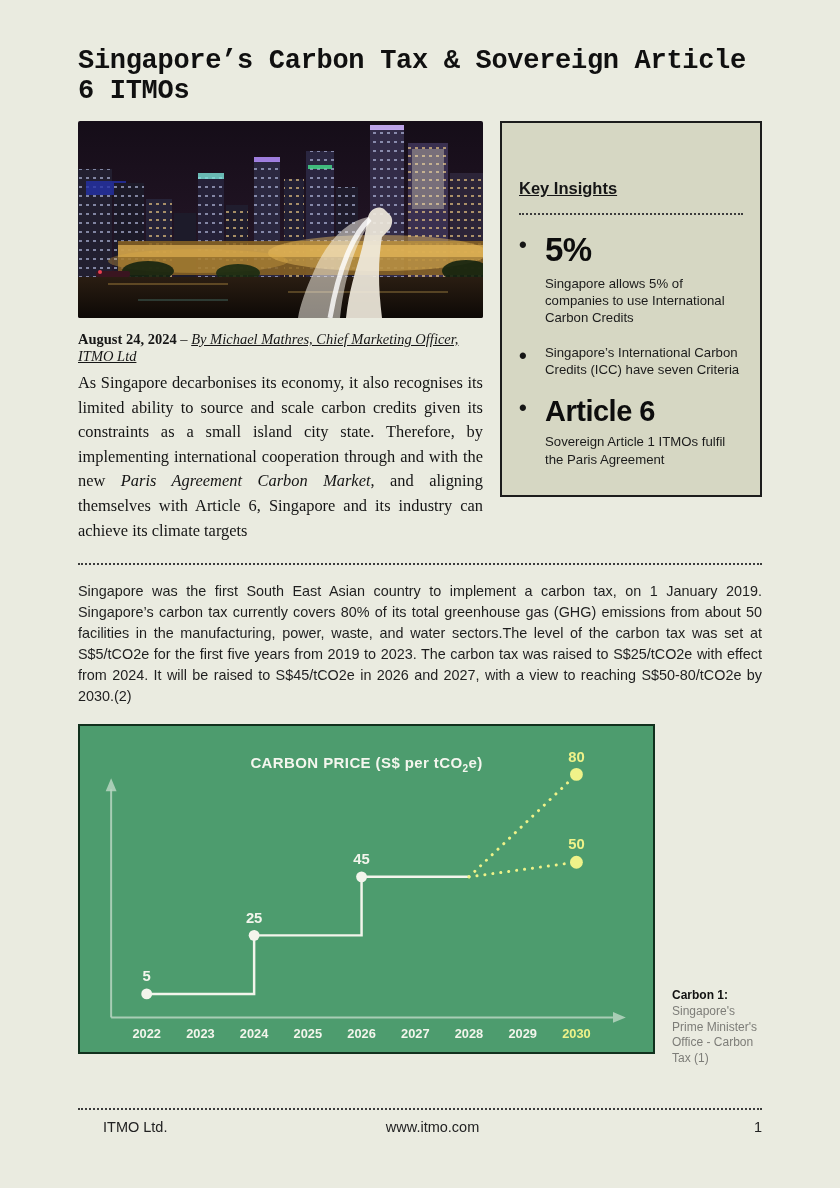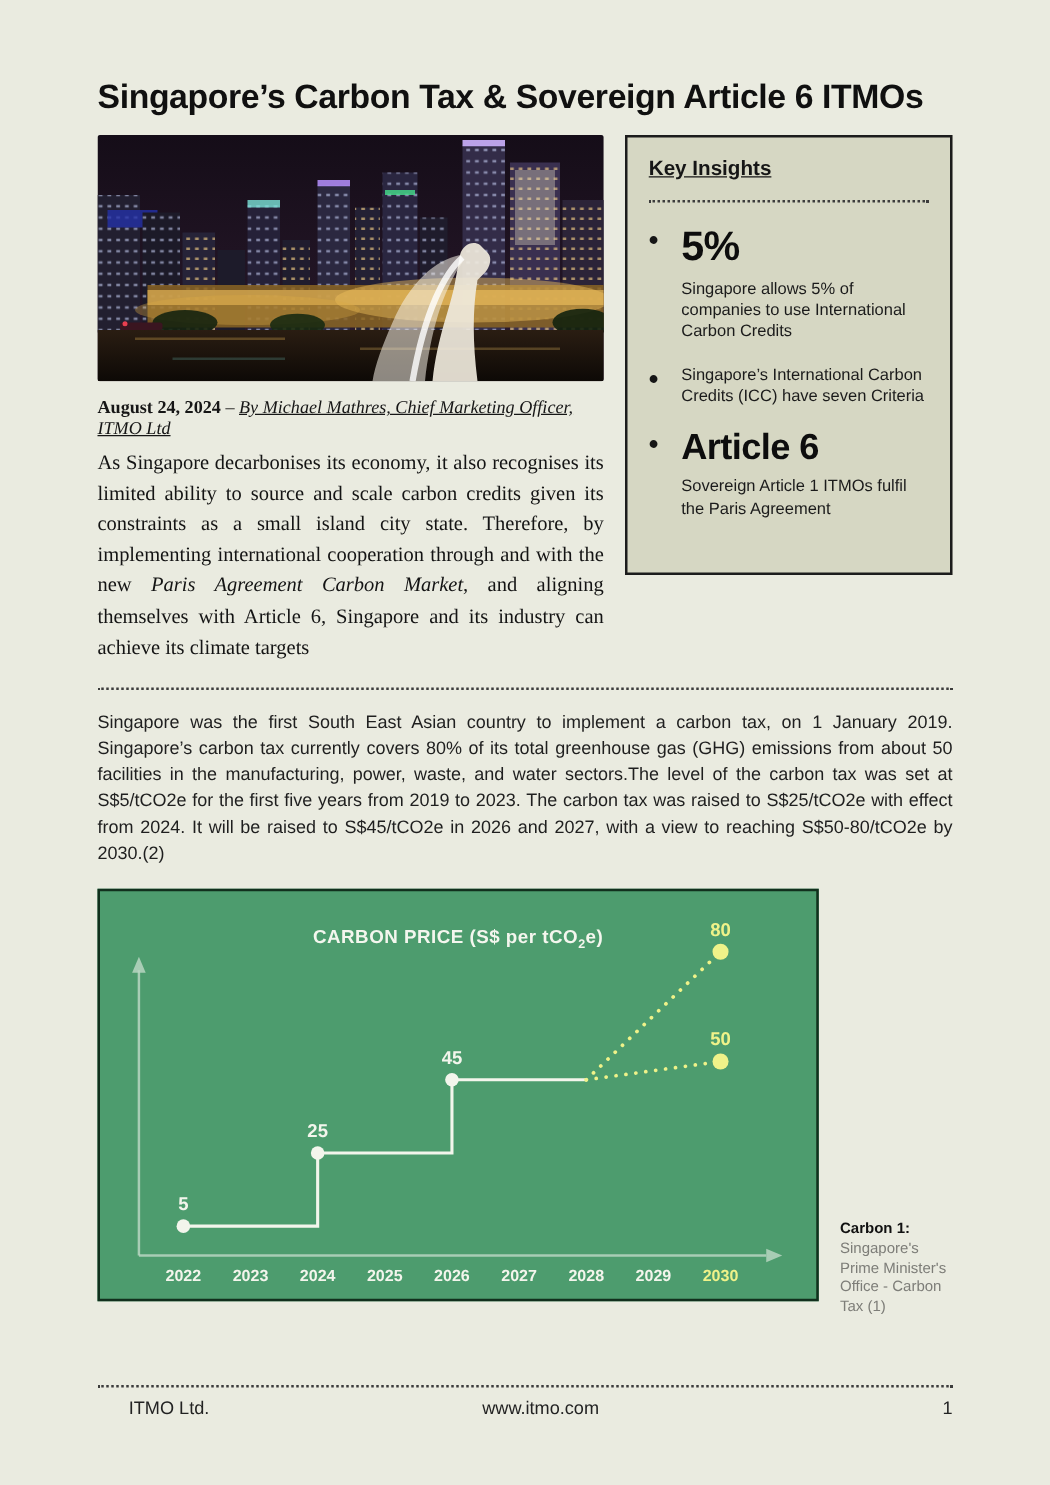--- a/index.html
+++ b/index.html
@@ -15,40 +15,40 @@
 
   
   .header { display:flex; justify-content:space-between; align-items:flex-end;
             border-bottom:2px dotted #3c3c3c; padding-bottom:10px; }
   .brand { font-family:"Liberation Serif", serif; font-weight:bold; font-size:17px; padding-bottom:2px; }
   .logo { font-family:"Liberation Serif", serif; font-weight:bold; font-size:46px;
           letter-spacing:-2px; line-height:.95; }
   .logo .o { font-style:italic; }
 
   
-  .title { font-family:Liberation Sans, sans-serif; font-weight:bold; font-size:27px;
-           letter-spacing:-.3px; margin-top:16px; color:#101010; }
+  .title { font-family:Liberation Mono, monospace; font-weight:bold; font-size:27px;
+           letter-spacing:-.3px; color:#101010; }
   .subtitle { font-family:"Liberation Serif", serif; font-style:italic; font-size:21px;
               line-height:1.28; margin-top:6px; color:#1d1d1d; max-width:700px; }
 
   
   .cols { display:flex; gap:17px; margin-top:15px; }
   .col-left { width:405px; flex:0 0 405px; }
   .photo { width:405px; height:197px; display:block; border-radius:2px; }
 
   .byline { margin-top:13px; font-size:14.5px; font-family:"Liberation Serif", serif; }
   .byline .date { font-weight:bold; }
   .byline .author { font-style:italic; text-decoration:underline; }
   .lede { margin-top:6px; font-family:"Liberation Serif", serif; font-size:16.4px;
           line-height:1.5; text-align:justify; color:#141414; }
   .lede .ital { font-style:italic; }
 
   .insights { flex:1; background:#d6d7c3; border:2px solid #1c1c1c; padding:16px 17px 10px 17px;
               align-self:flex-start; min-height:352px; }
-  .insights-title { font-size:16.5px; font-weight:bold; text-decoration:underline; }
+  .insights-title { font-size:16.5px; font-weight:bold; text-decoration:underline;margin-top:40px; }
   .insights-sep { border:none; border-top:2px dotted #3c3c3c; margin:15px 0 18px 0; }
   .insight { display:flex; margin-bottom:17px; }
   .insight .bullet { font-size:22px; line-height:1.1; width:26px; flex:0 0 26px; font-weight:bold; }
   .insight .txt { flex:1; }
   .insight h3 { font-size:29px; letter-spacing:-.5px; line-height:1.05; margin-bottom:7px; color:#0d0d0d; }
   .insight p { font-size:13.2px; line-height:1.32; color:#1b1b1b; }
 
   
   .midsep { border:none; border-top:2px dotted #3c3c3c; margin-top:20px; }
   .bodypara { margin-top:16px; font-size:14.4px; line-height:1.46; text-align:justify; color:#1f1f1f; }

